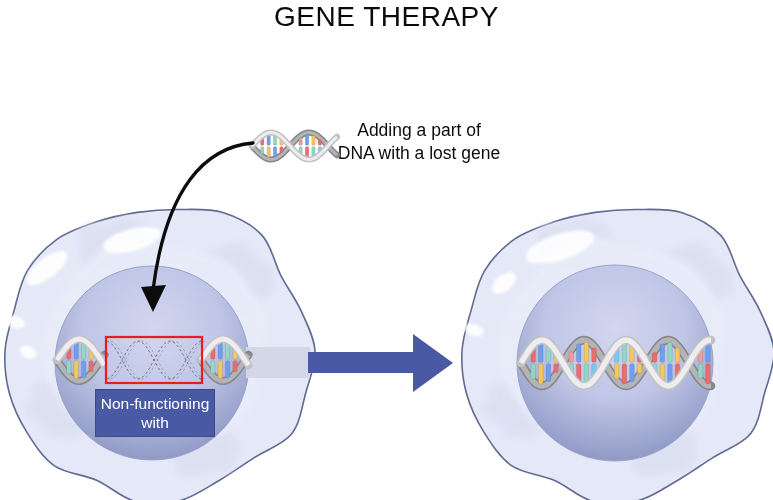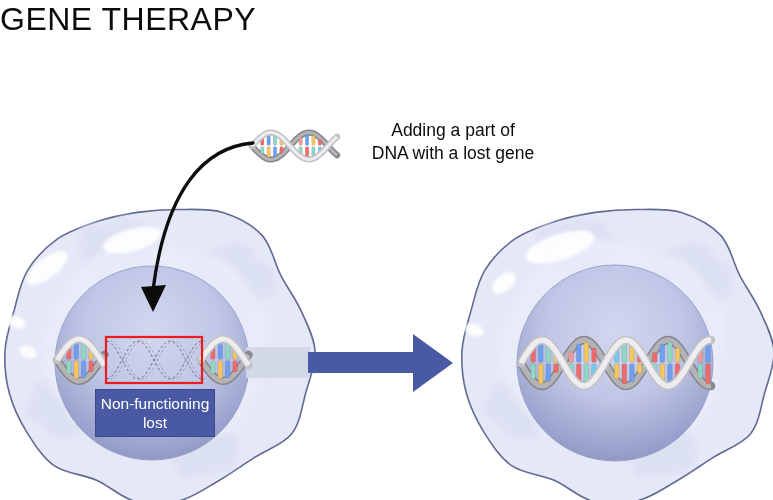--- a/index.html
+++ b/index.html
@@ -1,25 +1,25 @@
 <!DOCTYPE html>
 <html><head>
 <meta charset="utf-8">
 <style>
   html,body{margin:0;padding:0;background:#ffffff;}
   .canvas{
     position:relative;width:773px;height:500px;background:#ffffff;overflow:hidden;
     font-family:"Liberation Sans",sans-serif;
   }
   .title{
-    position:absolute;top:1px;left:0;width:100%;
-    font-size:32px;font-weight:400;letter-spacing:.5px;color:#0b0b0b;white-space:pre;
+    position:absolute;top:1px;left:0;width:100%;text-align:center;
+    font-size:28px;font-weight:400;letter-spacing:.5px;color:#0b0b0b;white-space:pre;
   }
   .annotation{
-    position:absolute;left:344px;top:119px;width:218px;text-align:center;
+    position:absolute;left:310px;top:119px;width:218px;text-align:center;
     font-size:17.5px;line-height:1.3;color:#0c0c0c;white-space:pre-line;
   }
   #scene{position:absolute;left:0;top:0;z-index:1;}
   .cell-label{
     position:absolute;z-index:2;background:#4a59a3;border:1px solid #3c4a88;
     color:#ffffff;display:flex;align-items:center;justify-content:center;
     text-align:center;font-size:15.5px;line-height:1.25;white-space:pre-line;
     box-sizing:border-box;
   }
   #label-left{left:95px;top:389px;width:120px;height:48px;}
@@ -172,14 +172,14 @@
         <path d="M107.0,341.1L109.0,341.8L111.0,343.2L113.0,345.3L115.0,347.9L117.0,351.0L119.0,354.5L121.0,358.1L123.0,361.9L125.0,365.5L127.0,369.0L129.0,372.1L131.0,374.7L133.0,376.8L135.0,378.2L137.0,378.9L139.0,378.9L141.0,378.2L143.0,376.8L145.0,374.7L147.0,372.1L149.0,369.0L151.0,365.5L153.0,361.9L155.0,358.1L157.0,354.5L159.0,351.0L161.0,347.9L163.0,345.3L165.0,343.2L167.0,341.8L169.0,341.1L171.0,341.1L173.0,341.8L175.0,343.2L177.0,345.3L179.0,347.9L181.0,351.0L183.0,354.5L185.0,358.1L187.0,361.9L189.0,365.5L191.0,369.0L193.0,372.1L195.0,374.7L197.0,376.8L199.0,378.2L201.0,378.9" fill="none" stroke="#4a4e57" stroke-width="0.9" stroke-dasharray="2.6 2.4" opacity="0.8"></path>
         <path d="M110.5,378.9L112.5,378.2L114.5,376.8L116.5,374.7L118.5,372.1L120.5,369.0L122.5,365.5L124.5,361.9L126.5,358.1L128.5,354.5L130.5,351.0L132.5,347.9L134.5,345.3L136.5,343.2L138.5,341.8L140.5,341.1L142.5,341.1L144.5,341.8L146.5,343.2L148.5,345.3L150.5,347.9L152.5,351.0L154.5,354.5L156.5,358.1L158.5,361.9L160.5,365.5L162.5,369.0L164.5,372.1L166.5,374.7L168.5,376.8L170.5,378.2L172.5,378.9L174.5,378.9L176.5,378.2L178.5,376.8L180.5,374.7L182.5,372.1L184.5,369.0L186.5,365.5L188.5,361.9L190.5,358.1L192.5,354.5L194.5,351.0L196.5,347.9L198.5,345.3L200.5,343.2L202.5,341.8L204.5,341.1" fill="none" stroke="#4a4e57" stroke-width="0.9" stroke-dasharray="2.6 2.4" opacity="0.4"></path>
         <path d="M110.5,341.1L112.5,341.8L114.5,343.2L116.5,345.3L118.5,347.9L120.5,351.0L122.5,354.5L124.5,358.1L126.5,361.9L128.5,365.5L130.5,369.0L132.5,372.1L134.5,374.7L136.5,376.8L138.5,378.2L140.5,378.9L142.5,378.9L144.5,378.2L146.5,376.8L148.5,374.7L150.5,372.1L152.5,369.0L154.5,365.5L156.5,361.9L158.5,358.1L160.5,354.5L162.5,351.0L164.5,347.9L166.5,345.3L168.5,343.2L170.5,341.8L172.5,341.1L174.5,341.1L176.5,341.8L178.5,343.2L180.5,345.3L182.5,347.9L184.5,351.0L186.5,354.5L188.5,358.1L190.5,361.9L192.5,365.5L194.5,369.0L196.5,372.1L198.5,374.7L200.5,376.8L202.5,378.2L204.5,378.9" fill="none" stroke="#4a4e57" stroke-width="0.9" stroke-dasharray="2.6 2.4" opacity="0.4"></path>
       </g>
       <rect x="106" y="337" width="96" height="46" fill="none" stroke="#ea1c1c" stroke-width="2.2"></rect>
       <path d="M253,143 C205,147 166,188 153,290" fill="none" stroke="#0c0c0c" stroke-width="3.3" stroke-linecap="round"></path>
       <polygon points="141,287 166,285 153,312" fill="#0c0c0c"></polygon>
     </svg>
 
   <div class="cell-label" id="label-left">Non-functioning
-lost</div>
+with</div>
 </div>
 
 </body></html>

